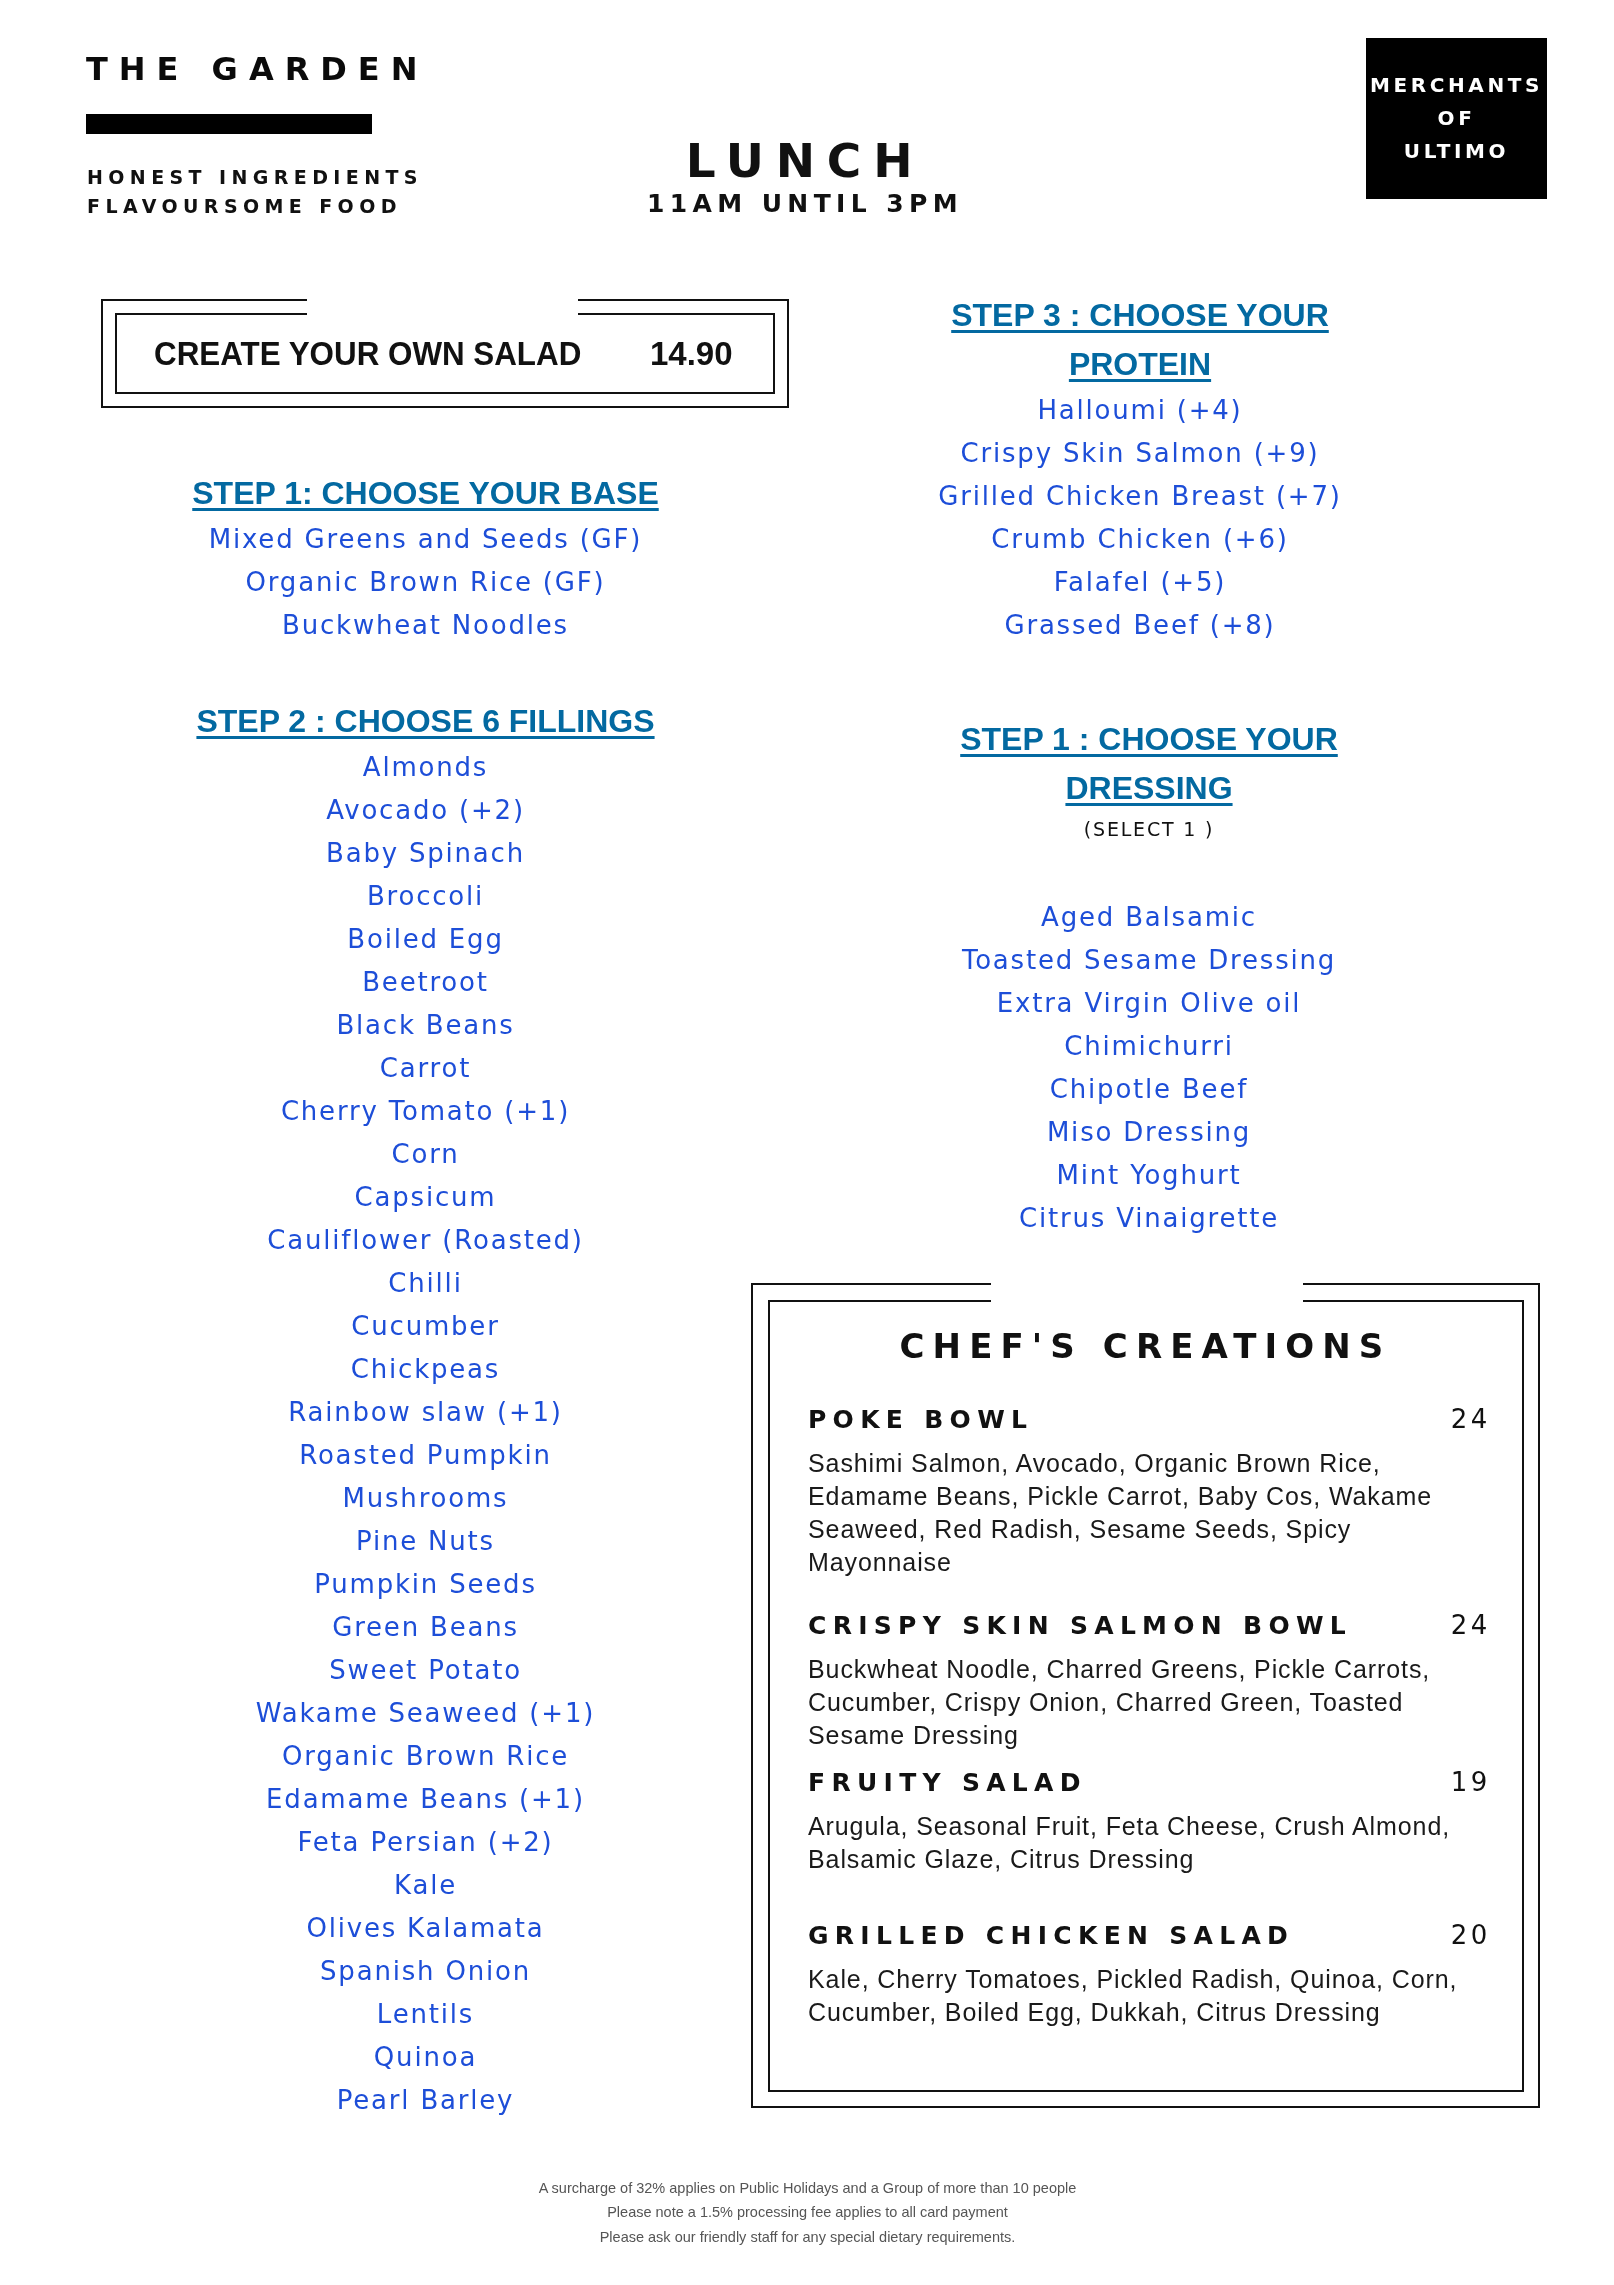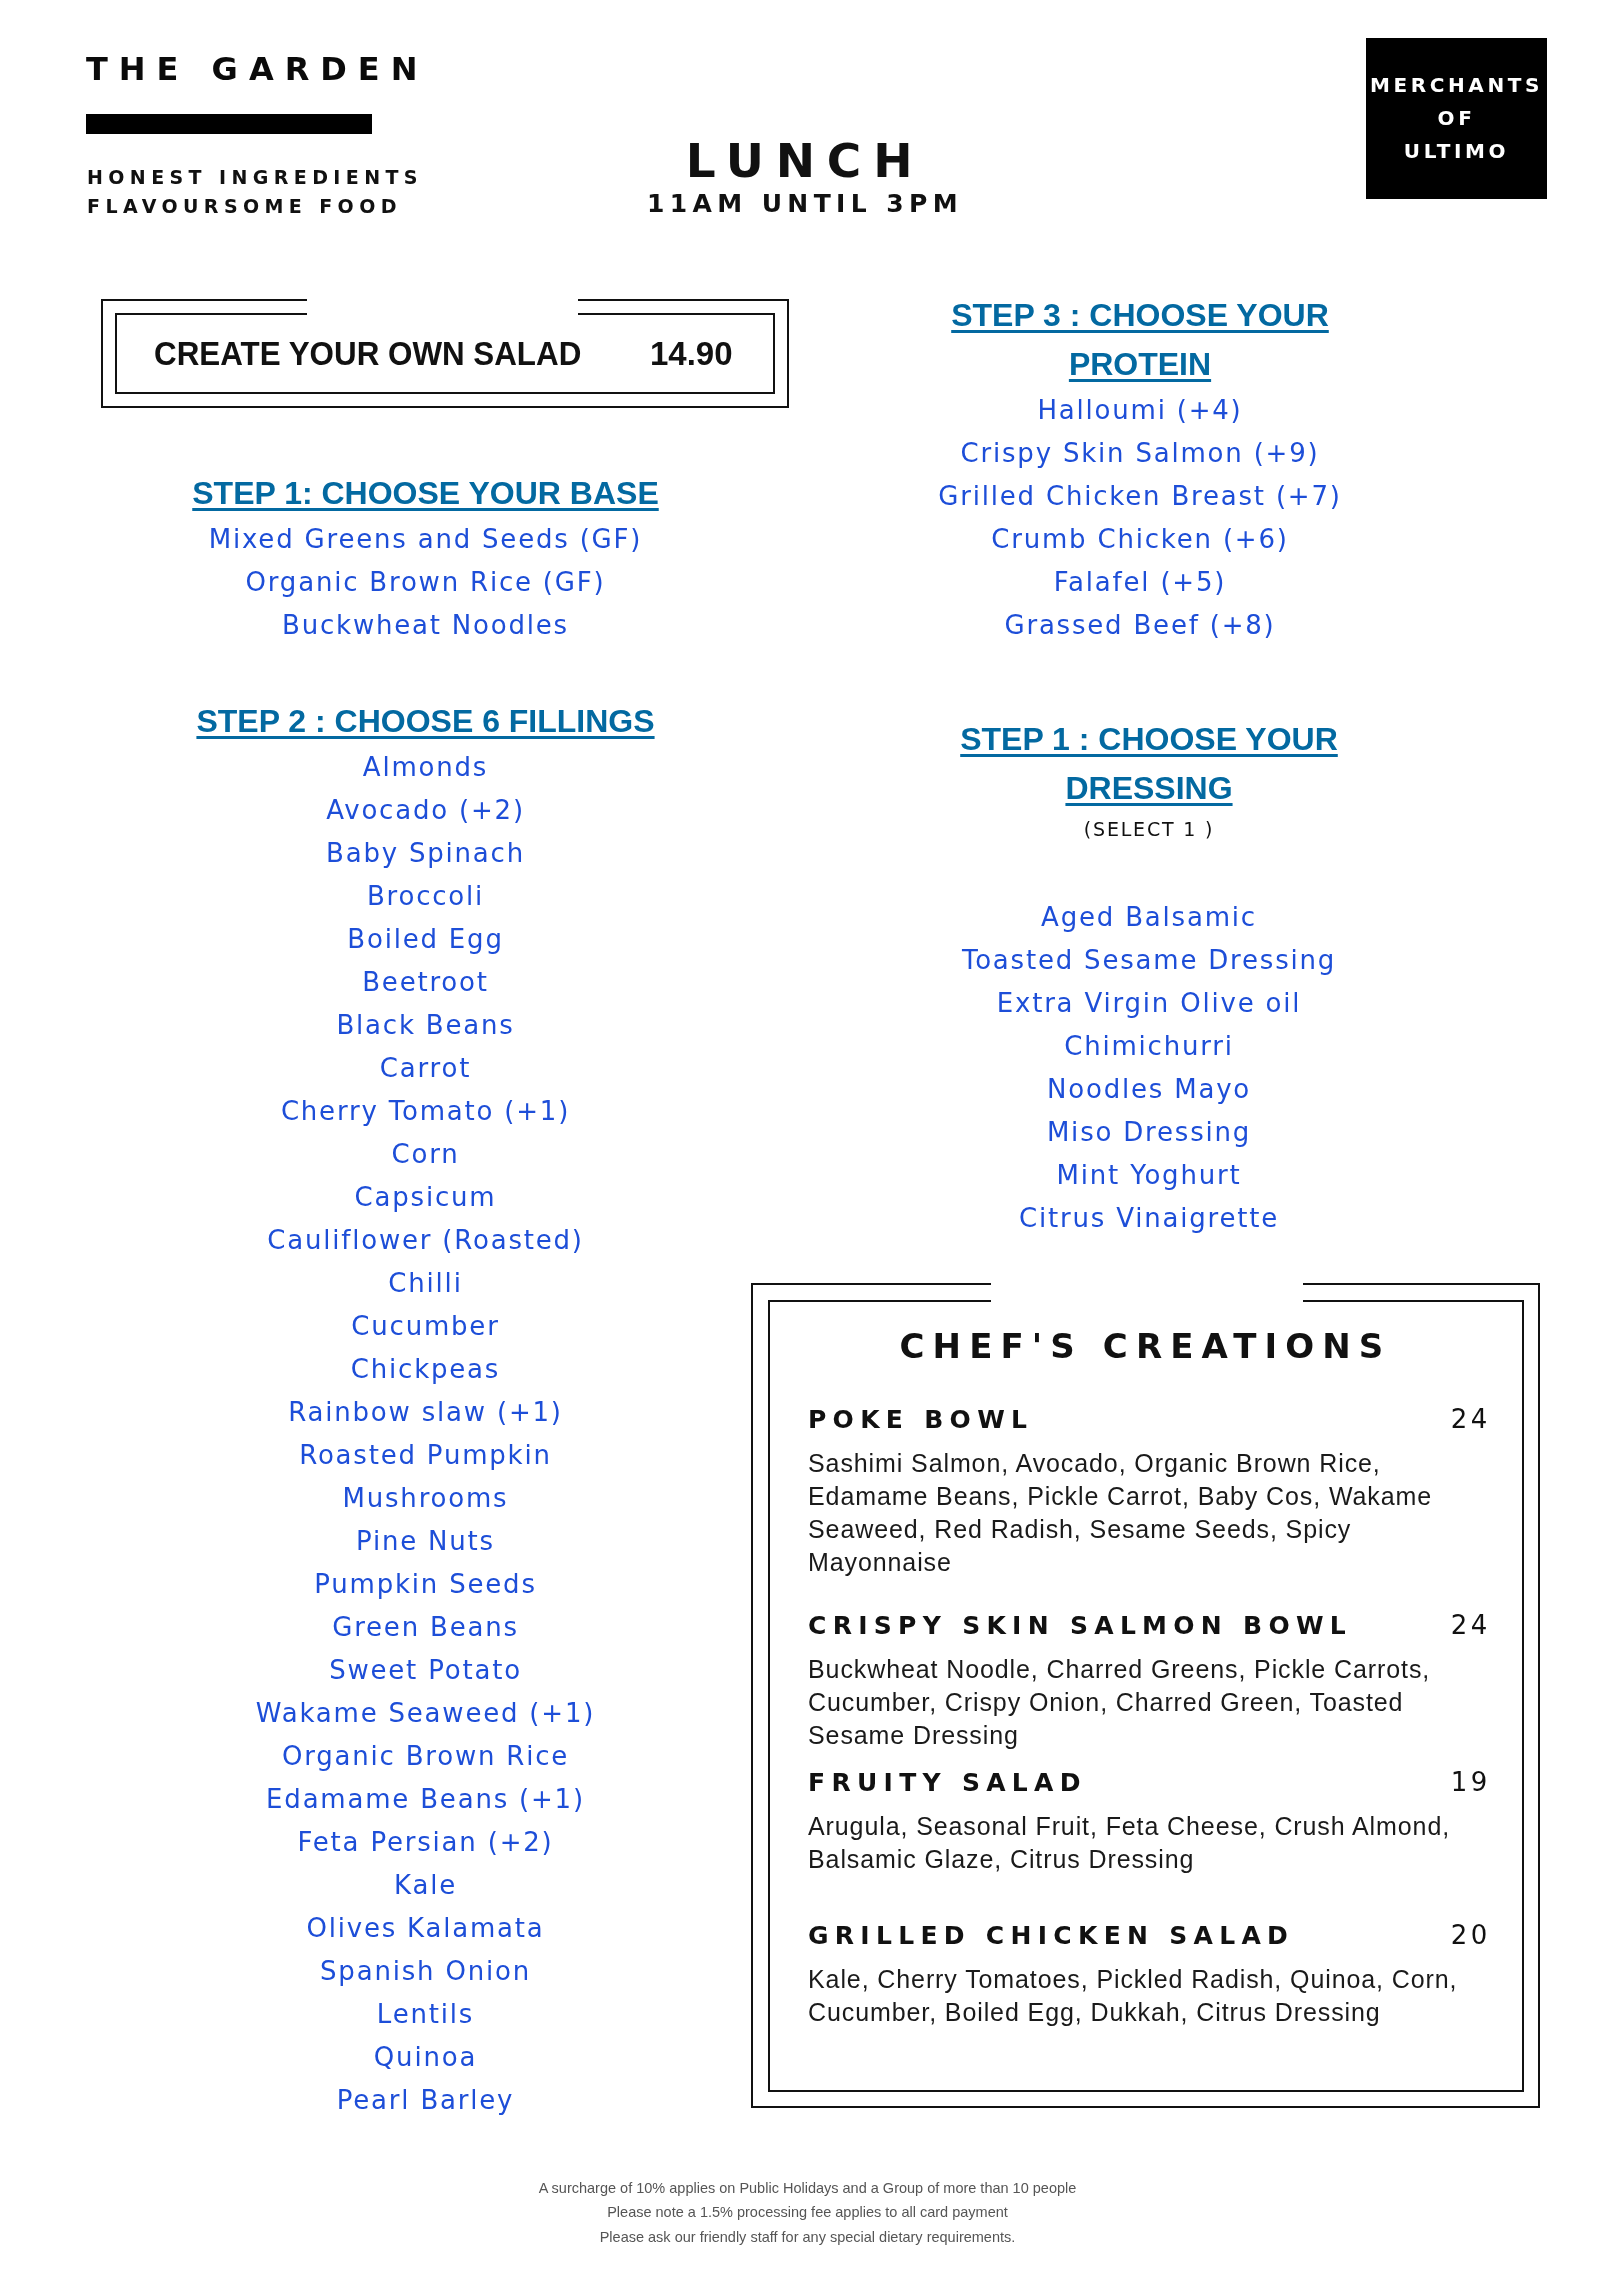--- a/index.html
+++ b/index.html
@@ -167,21 +167,21 @@
 </div>
 
 <div class="abs col step4">
   <div class="step-head">STEP 1 : CHOOSE YOUR</div>
   <div class="step-head">DRESSING</div>
   <div class="select-note">(SELECT 1 )</div>
   <div class="item">Aged Balsamic</div>
   <div class="item">Toasted Sesame Dressing</div>
   <div class="item">Extra Virgin Olive oil</div>
   <div class="item">Chimichurri</div>
-  <div class="item">Noodles Mayo</div>
+  <div class="item">Chipotle Beef</div>
   <div class="item">Miso Dressing</div>
   <div class="item">Mint Yoghurt</div>
   <div class="item">Citrus Vinaigrette</div>
 </div>
 
 <div class="abs frame-outer chef-outer">
   <div class="frame-inner chef-inner"></div>
   <div class="gap" style="left:238px; top:-4.5px; width:312px; height:25px;"></div>
 </div>
 <div class="abs chef-title">CHEF'S CREATIONS</div>
@@ -212,17 +212,17 @@
 
 <div class="abs dish" style="top:1920px">
   <div class="dish-head">
     <span class="dish-name">GRILLED CHICKEN SALAD</span>
     <span class="dish-price">20</span>
   </div>
   <div class="dish-desc">Kale, Cherry Tomatoes, Pickled Radish, Quinoa, Corn, Cucumber, Boiled Egg, Dukkah, Citrus Dressing</div>
 </div>
 
 <div class="abs footer">
-  <div>A surcharge of 10% applies on Public Holidays and a Group of more than 10 people</div>
+  <div>A surcharge of 32% applies on Public Holidays and a Group of more than 10 people</div>
   <div>Please note a 1.5% processing fee applies to all card payment</div>
   <div>Please ask our friendly staff for any special dietary requirements.</div>
 </div>
 
 
 </body></html>

